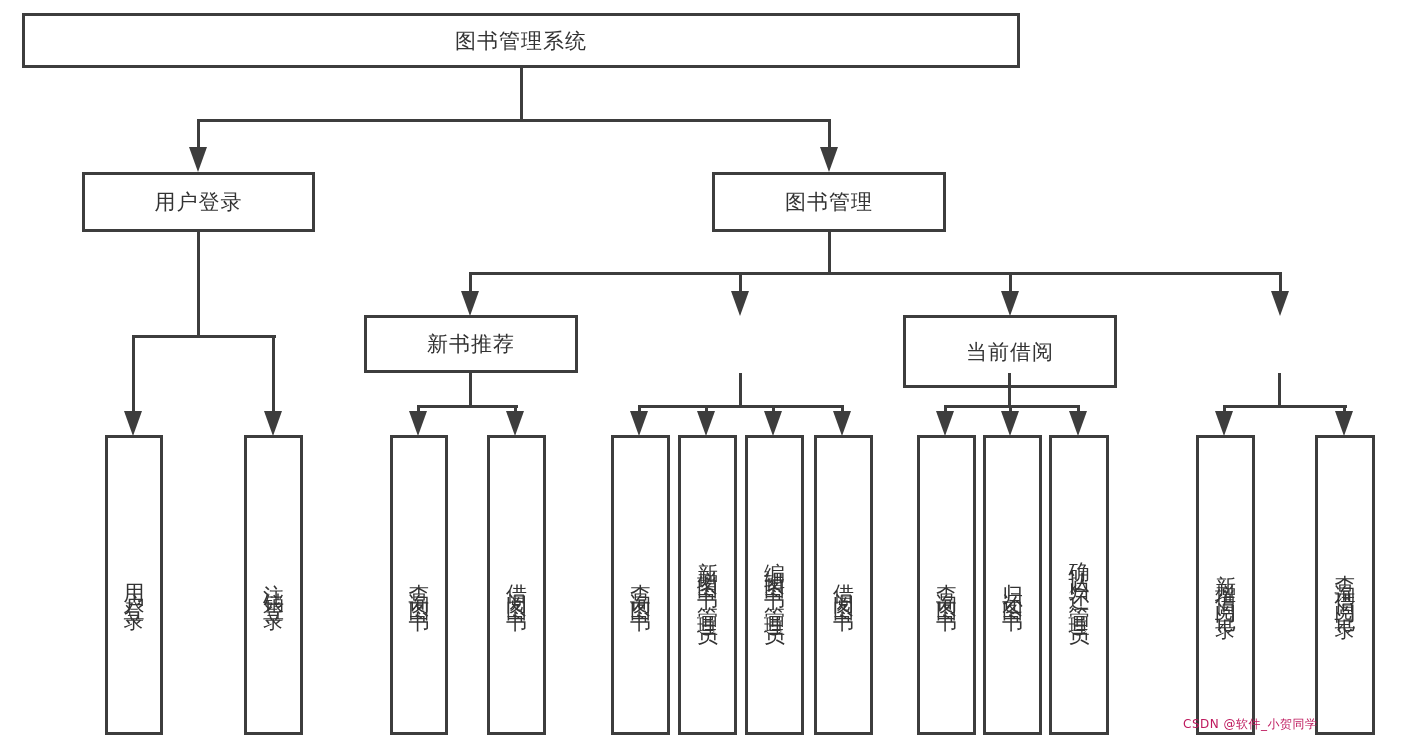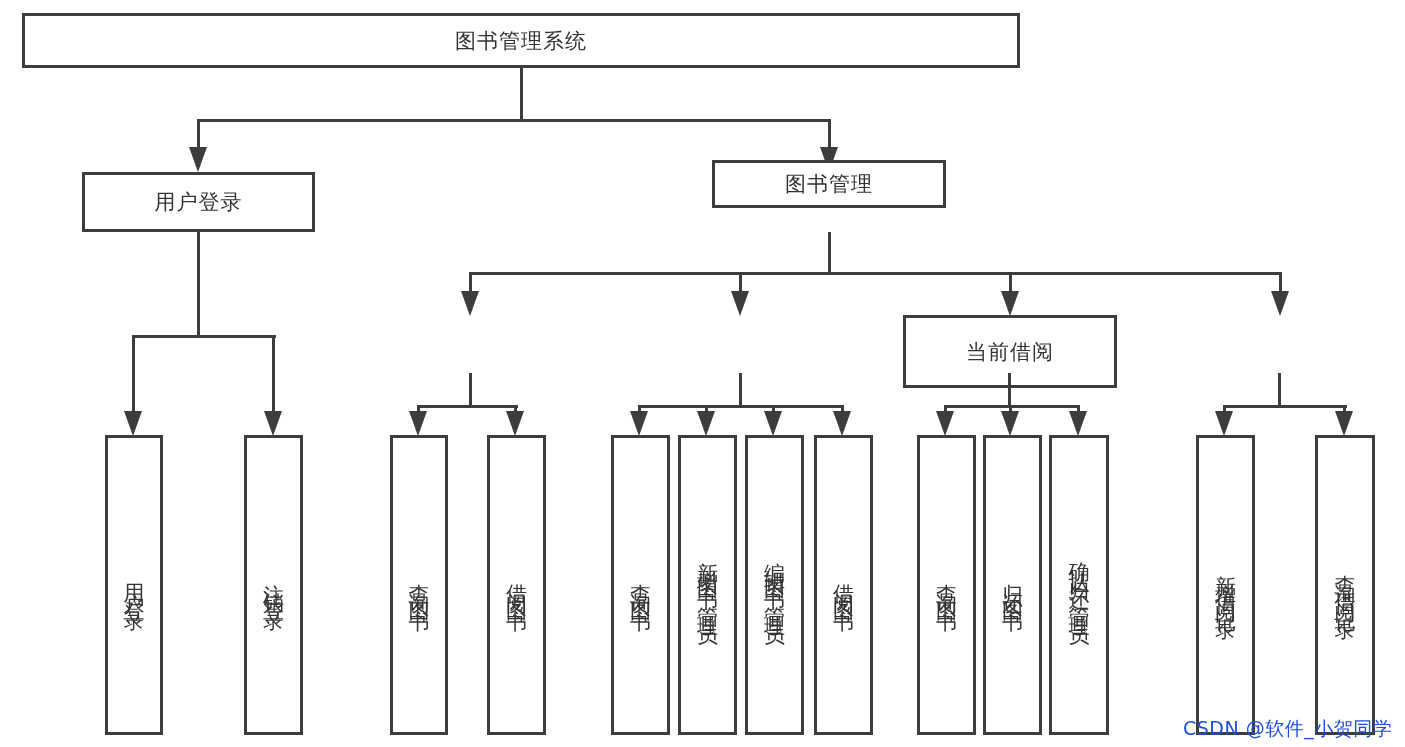--- a/index.html
+++ b/index.html
@@ -9,43 +9,43 @@
   .canvas { position:relative; width:1405px; height:747px; background:#ffffff; overflow:hidden; }
   .box { position:absolute; border:3px solid var(--line); background:#ffffff;
          display:flex; align-items:center; justify-content:center; color:var(--text); }
   .ht { font-size:21px; letter-spacing:1px; white-space:nowrap;align-items:center; }
   .vt { writing-mode:vertical-rl; text-orientation:mixed; font-size:21px;
         letter-spacing:9px; white-space:nowrap; color:var(--text); }
   .ln { position:absolute; background:var(--line); }
   .ar { position:absolute; width:0; height:0;
         border-left:9px solid transparent; border-right:9px solid transparent;
         border-top:25px solid var(--line); }
-  .wm { position:absolute; left:1183px; top:716px; font-size:19px;
-        letter-spacing:0.5px; color:#1d4ed8; z-index:5; white-space:nowrap; }
+  .wm { position:absolute; left:1183px; top:716px; font-size:12px;
+        letter-spacing:0.5px; color:#be185d; z-index:5; white-space:nowrap; }
 </style>
 </head>
 <body>
 
 <div class="canvas">
 
   <div class="box ht" style="left:22px;top:13px;width:998px;height:55px">
     <span>图书管理系统</span>
   </div>
 
   <i class="ln" style="left:520px;top:68px;width:3px;height:51px"></i>
   <i class="ln" style="left:197px;top:119px;width:634px;height:3px"></i>
   <i class="ln" style="left:197px;top:119px;width:3px;height:31px"></i>
   <i class="ln" style="left:828px;top:119px;width:3px;height:31px"></i>
   <b class="ar" style="left:189px;top:147px"></b>
   <b class="ar" style="left:820px;top:147px"></b>
 
   <div class="box ht" style="left:82px;top:172px;width:233px;height:60px">
     <span>用户登录</span>
   </div>
-  <div class="box ht" style="left:712px;top:160px;width:234px;height:48px">
+  <div class="box ht" style="left:712px;top:172px;width:234px;height:60px">
     <span>图书管理</span>
   </div>
 
   <i class="ln" style="left:197px;top:232px;width:3px;height:103px"></i>
   <i class="ln" style="left:132px;top:335px;width:144px;height:3px"></i>
   <i class="ln" style="left:132px;top:335px;width:3px;height:77px"></i>
   <i class="ln" style="left:272px;top:335px;width:3px;height:77px"></i>
   <b class="ar" style="left:124px;top:411px"></b>
   <b class="ar" style="left:264px;top:411px"></b>
 
@@ -53,20 +53,23 @@
   <i class="ln" style="left:469px;top:272px;width:813px;height:3px"></i>
   <i class="ln" style="left:469px;top:272px;width:3px;height:21px"></i>
   <i class="ln" style="left:739px;top:272px;width:3px;height:21px"></i>
   <i class="ln" style="left:1009px;top:272px;width:3px;height:21px"></i>
   <i class="ln" style="left:1279px;top:272px;width:3px;height:21px"></i>
   <b class="ar" style="left:461px;top:291px"></b>
   <b class="ar" style="left:731px;top:291px"></b>
   <b class="ar" style="left:1001px;top:291px"></b>
   <b class="ar" style="left:1271px;top:291px"></b>
 
+  <div class="box ht" style="left:364px;top:315px;width:214px;height:58px">
+    <span>新书推荐</span>
+  </div>
   <div class="box ht" style="left:903px;top:315px;width:214px;height:73px">
     <span>当前借阅</span>
   </div>
 
   <i class="ln" style="left:469px;top:373px;width:3px;height:32px"></i>
   <i class="ln" style="left:417px;top:405px;width:101px;height:3px"></i>
   <i class="ln" style="left:417px;top:405px;width:3px;height:9px"></i>
   <i class="ln" style="left:514px;top:405px;width:3px;height:9px"></i>
   <b class="ar" style="left:409px;top:411px"></b>
   <b class="ar" style="left:506px;top:411px"></b>

